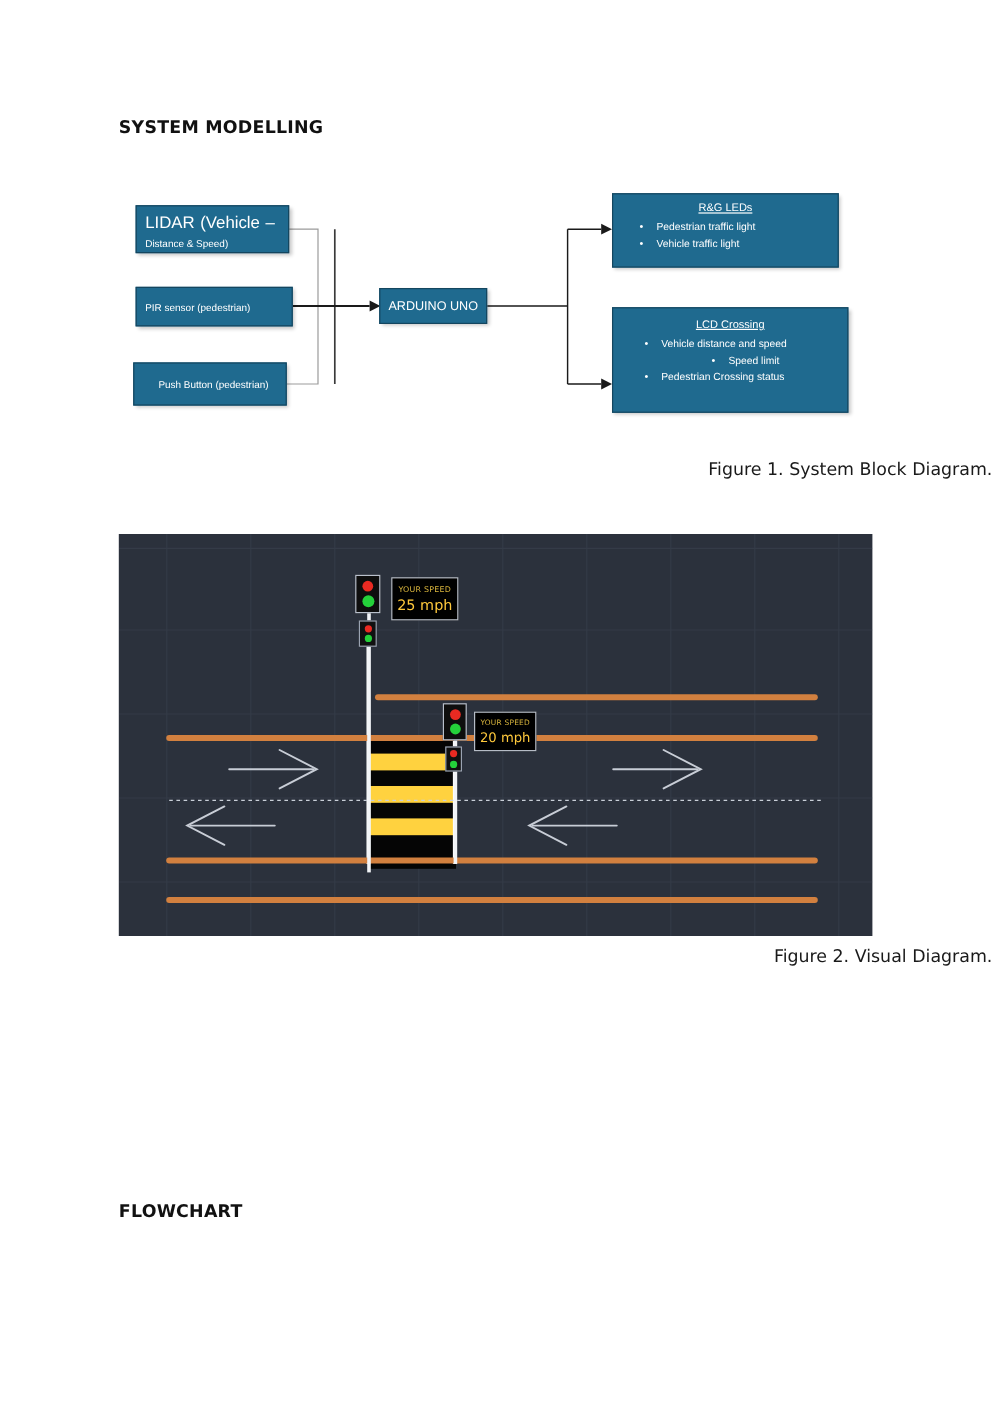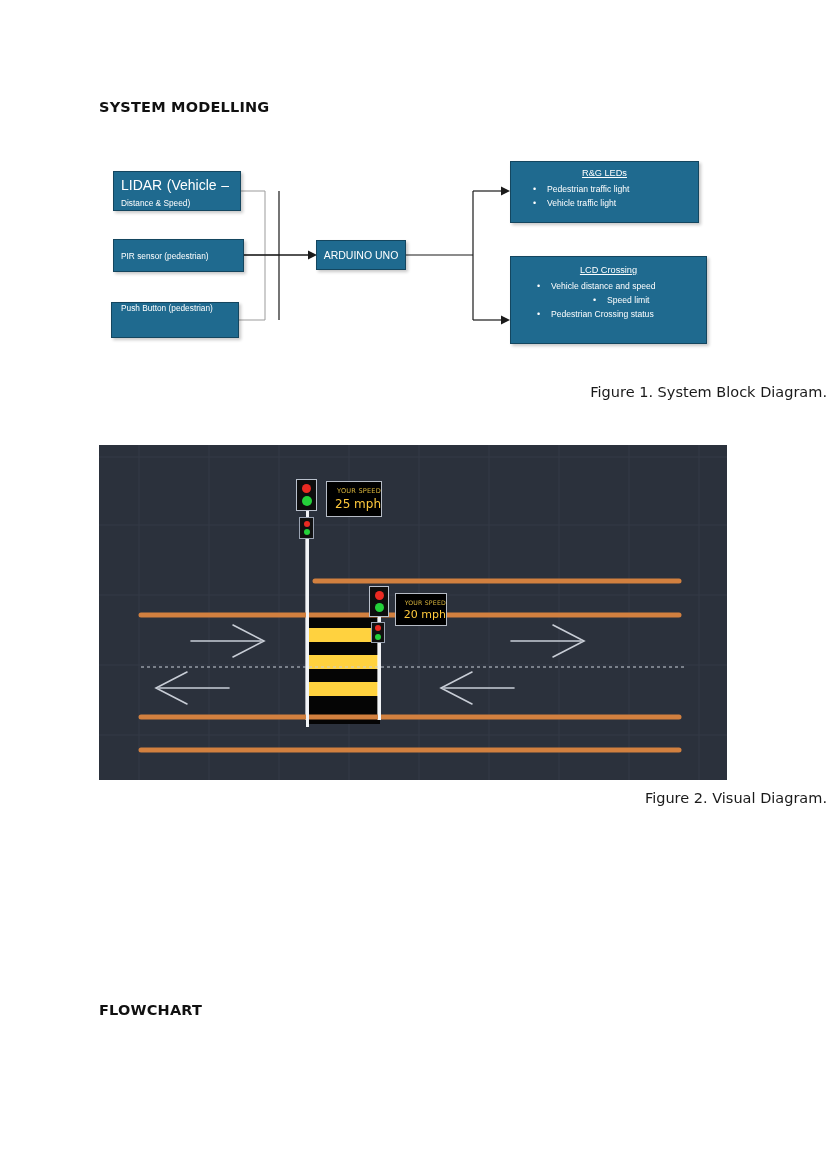--- a/index.html
+++ b/index.html
@@ -85,22 +85,22 @@
     left: 14px; top: 89px;
     width: 131px; height: 33px;
     display: flex; align-items: center;
     padding-left: 7px;
     font-size: 8.3px;
   }
 
   #box-push {
     left: 12px; top: 152px;
     width: 128px; height: 36px;
-    display: flex; 
-    padding-left: 9px;
+    display: flex; align-items: center;
+    padding-left: 20px;
     font-size: 8.3px;
   }
 
   #box-arduino {
     left: 217px; top: 90px;
     width: 90px; height: 30px;
     display: flex; align-items: center; justify-content: center;
     font-size: 10.5px;
   }
 
@@ -198,21 +198,21 @@
   }
 
   
   .speed-sign {
     position: absolute;
     background: #000000;
     border: 1px solid #b6bcc6;
     box-sizing: border-box;
     display: flex;
     flex-direction: column;
-    align-items: flex-end;
+    align-items: center;
     justify-content: center;
     font-family: "DejaVu Sans", sans-serif;
   }
   .speed-sign .label {
     color: #d8b43c;
     letter-spacing: 0.2px;
     white-space: nowrap;
   }
   .speed-sign .value {
     color: #ffc93c;

